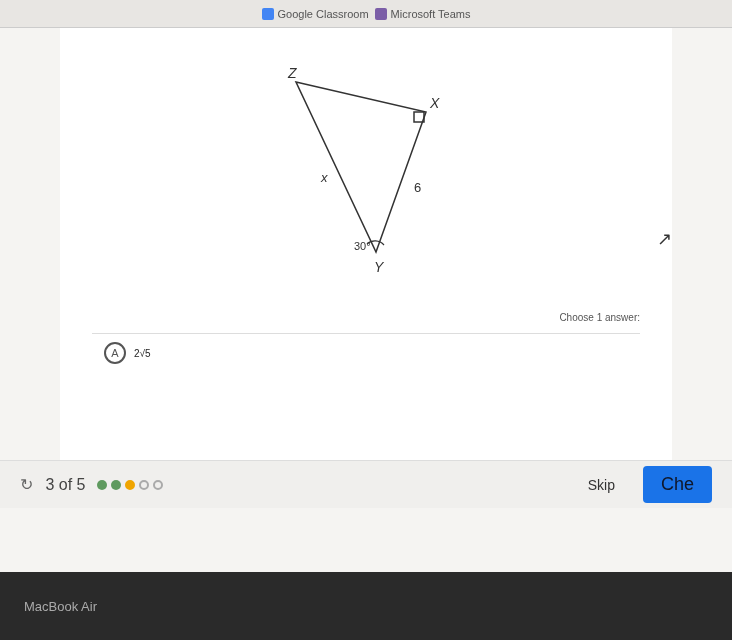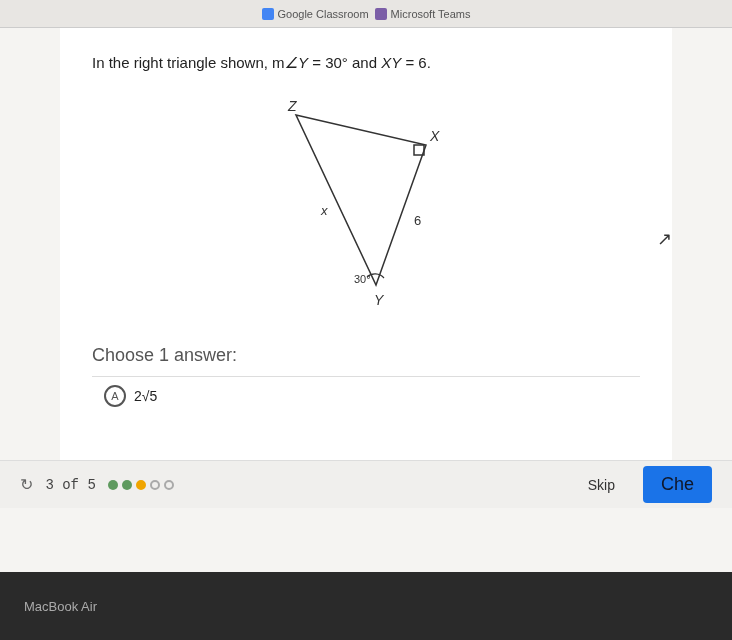--- a/index.html
+++ b/index.html
@@ -81,23 +81,24 @@
     }
 
     .how-long-text {
       font-size: 15px;
       font-weight: 600;
       color: #222;
       margin-bottom: 8px;
     }
 
     .choose-text {
-      font-size: 18px;
+      font-size: 10px;
       color: #555;
       margin-bottom: 10px;
+      text-align: right;
     }
 
     .answer-choice {
       display: flex;
       align-items: center;
       gap: 8px;
       padding: 8px 12px;
       border-top: 1px solid #ddd;
       cursor: pointer;
     }
@@ -109,21 +110,21 @@
       border: 2px solid #555;
       display: flex;
       align-items: center;
       justify-content: center;
       font-size: 11px;
       color: #555;
       flex-shrink: 0;
     }
 
     .choice-text {
-      font-size: 14px;
+      font-size: 10px;
       color: #222;
     }
 
     
     .cursor {
       position: absolute;
       right: 60px;
       top: 200px;
       font-size: 18px;
       color: #333;
@@ -145,23 +146,22 @@
       gap: 12px;
     }
 
     .refresh-icon {
       color: #666;
       font-size: 16px;
       cursor: pointer;
     }
 
     .progress-text {
-      font-size: 14px;
+      font-size: 16px;
       color: #444;
-      font-family: Liberation Mono, monospace;
     }
 
     .progress-dots {
       display: flex;
       gap: 4px;
       align-items: center;
     }
 
     .dot {
       width: 10px;
@@ -246,23 +246,20 @@
     <span>Microsoft Teams</span>
   </div>
 </div>
 
 <div class="shadow-overlay"></div>
 <div class="shadow-overlay-right"></div>
 
 <div class="main-content">
   <div class="quiz-card">
 
-    <div class="question-text">
-      <span>In the right triangle shown, m</span><span style="font-style:italic;">∠Y</span><span> = 30° and </span><span style="font-style:italic;">XY</span><span> = 6.</span>
-    </div>
 
     <div class="diagram-container">
       <svg width="200" height="220" viewBox="0 0 200 220">
 
         <polygon points="30,20 160,50 110,190" fill="none" stroke="#333" stroke-width="1.5"></polygon>
 
         <rect x="148" y="50" width="10" height="10" fill="none" stroke="#333" stroke-width="1.5"></rect>
 
         <path d="M 101,182 A 12,12 0 0,1 118,183" fill="none" stroke="#333" stroke-width="1.2"></path>
 

